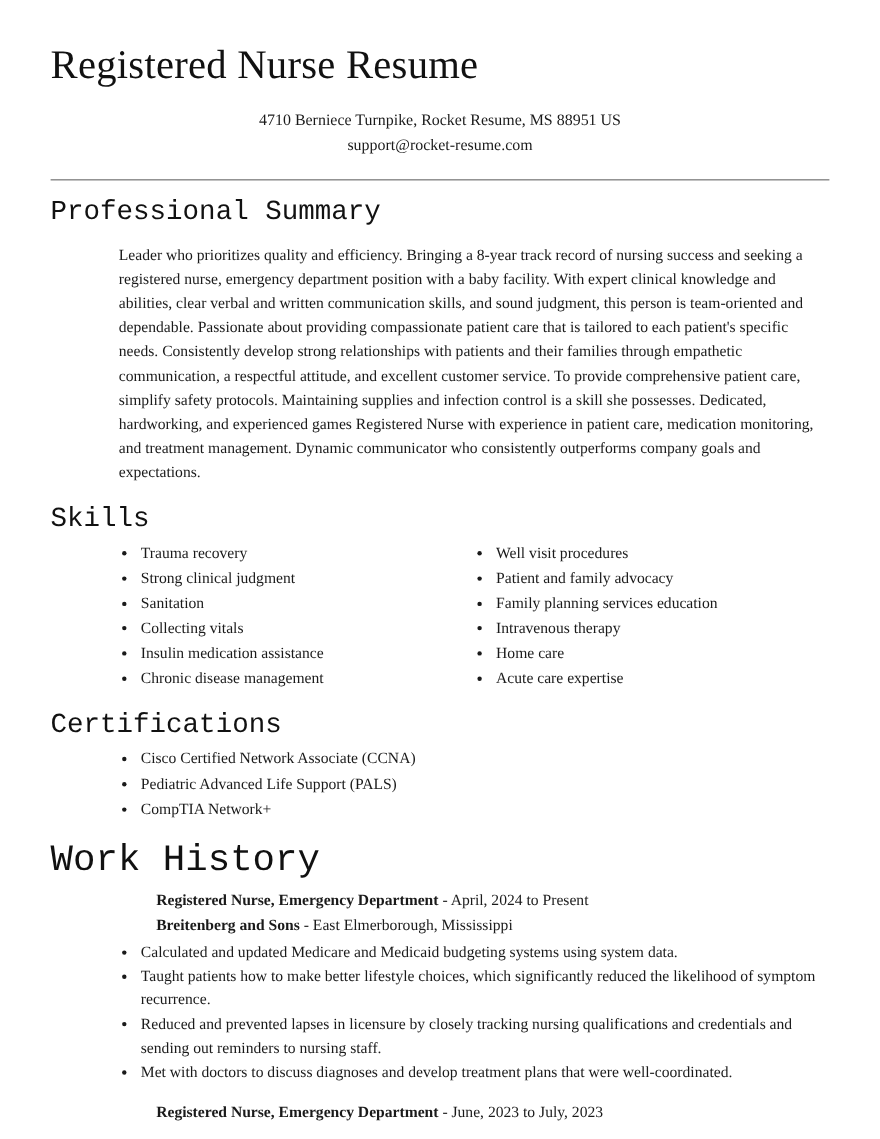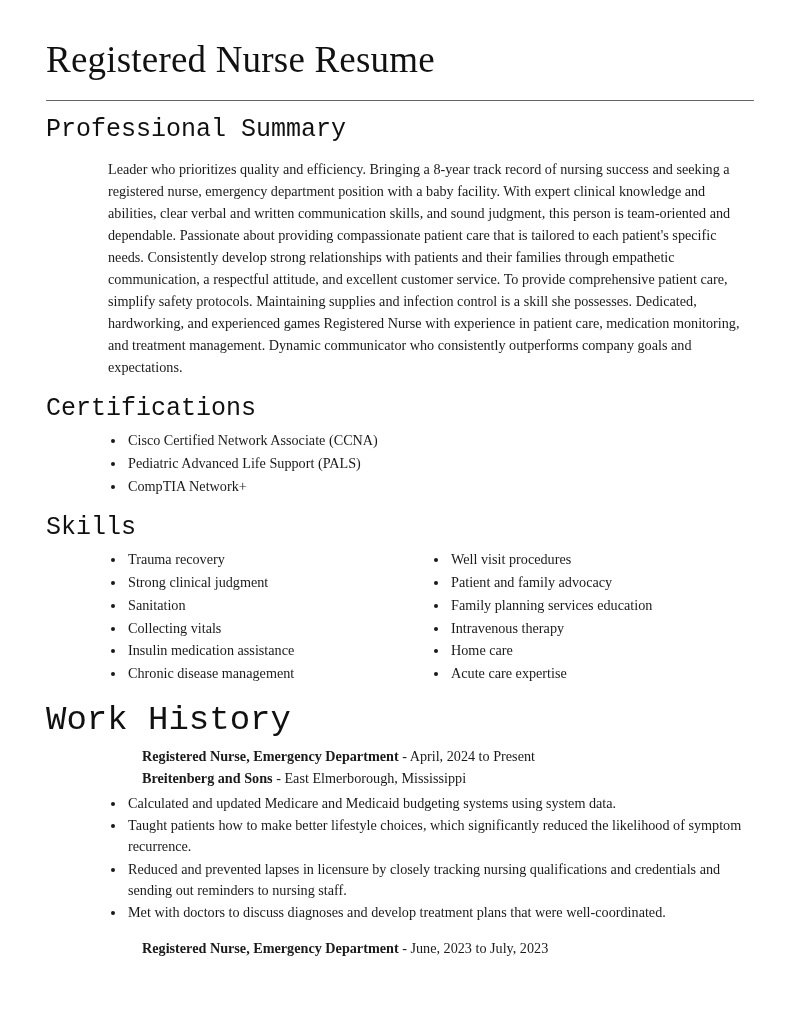--- a/index.html
+++ b/index.html
@@ -102,38 +102,29 @@
     font-size: 34px;
   }
 </style>
 </head>
 <body>
 
 <div class="page">
 
   <h1 class="resume-title">Registered Nurse Resume</h1>
 
+  <div class="contact-line">4710 Berniece Turnpike, Rocket Resume, MS 88951 US</div>
+  <div class="contact-line">support@rocket-resume.com</div>
 
   <div class="divider"></div>
 
   <div class="section">
     <h2 class="section-heading">Professional Summary</h2>
     <div class="indent">
       <p class="summary-text">Leader who prioritizes quality and efficiency. Bringing a 8-year track record of nursing success and seeking a registered nurse, emergency department position with a baby facility. With expert clinical knowledge and abilities, clear verbal and written communication skills, and sound judgment, this person is team-oriented and dependable. Passionate about providing compassionate patient care that is tailored to each patient's specific needs. Consistently develop strong relationships with patients and their families through empathetic communication, a respectful attitude, and excellent customer service. To provide comprehensive patient care, simplify safety protocols. Maintaining supplies and infection control is a skill she possesses. Dedicated, hardworking, and experienced games Registered Nurse with experience in patient care, medication monitoring, and treatment management. Dynamic communicator who consistently outperforms company goals and expectations.</p>
-    </div>
-  </div>
-
-  <div class="section">
-    <h2 class="section-heading">Certifications</h2>
-    <div class="cert-list">
-      <ul class="bullets">
-        <li>Cisco Certified Network Associate (CCNA)</li>
-        <li>Pediatric Advanced Life Support (PALS)</li>
-        <li>CompTIA Network+</li>
-      </ul>
     </div>
   </div>
 
   <div class="section">
     <h2 class="section-heading">Skills</h2>
     <div class="skills-cols">
       <div class="skills-col">
         <ul class="bullets">
           <li>Trauma recovery</li>
           <li>Strong clinical judgment</li>
@@ -146,20 +137,31 @@
       <div class="skills-col">
         <ul class="bullets">
           <li>Well visit procedures</li>
           <li>Patient and family advocacy</li>
           <li>Family planning services education</li>
           <li>Intravenous therapy</li>
           <li>Home care</li>
           <li>Acute care expertise</li>
         </ul>
       </div>
+    </div>
+  </div>
+
+  <div class="section">
+    <h2 class="section-heading">Certifications</h2>
+    <div class="cert-list">
+      <ul class="bullets">
+        <li>Cisco Certified Network Associate (CCNA)</li>
+        <li>Pediatric Advanced Life Support (PALS)</li>
+        <li>CompTIA Network+</li>
+      </ul>
     </div>
   </div>
 
   <div class="section">
     <h2 class="section-heading wh-heading">Work History</h2>
 
     <div class="job">
       <div class="job-line">
         <b>Registered Nurse, Emergency Department</b>
         <span>- April, 2024 to Present</span>

